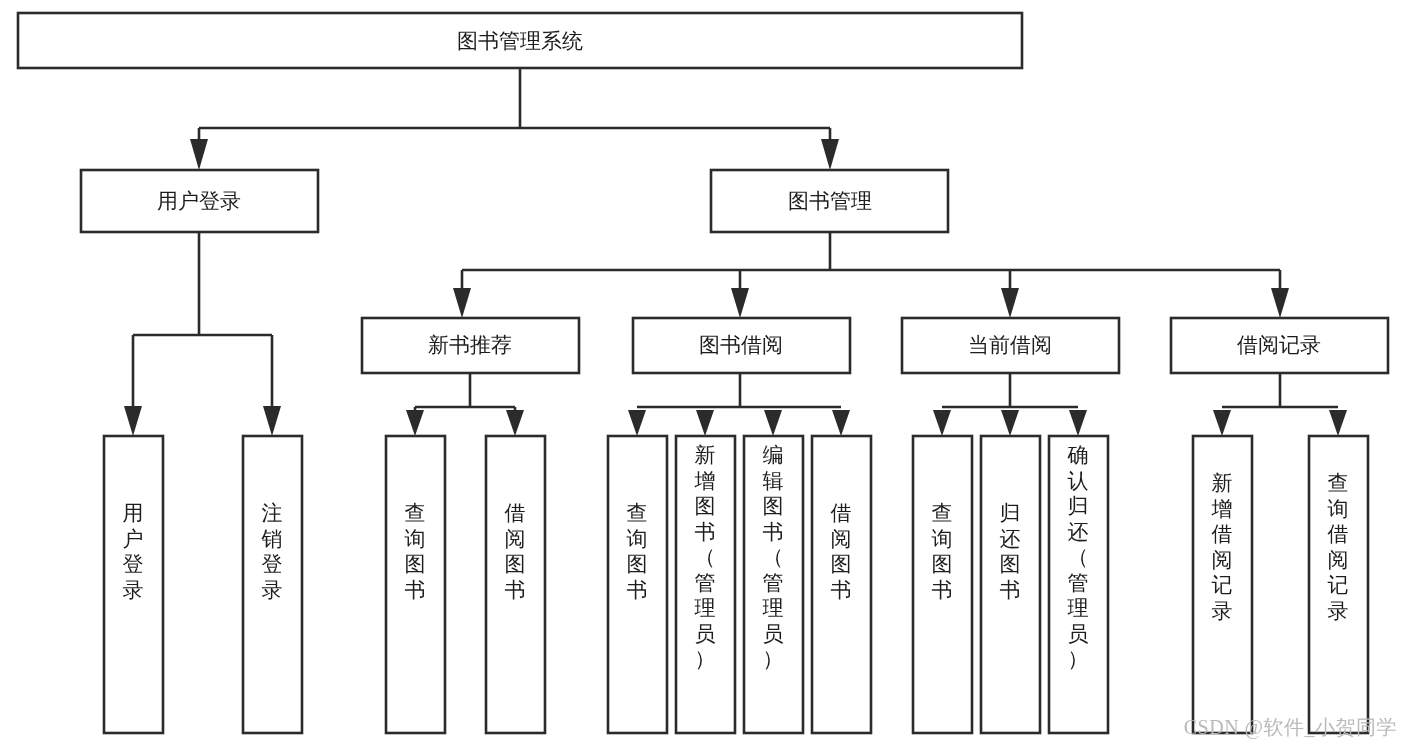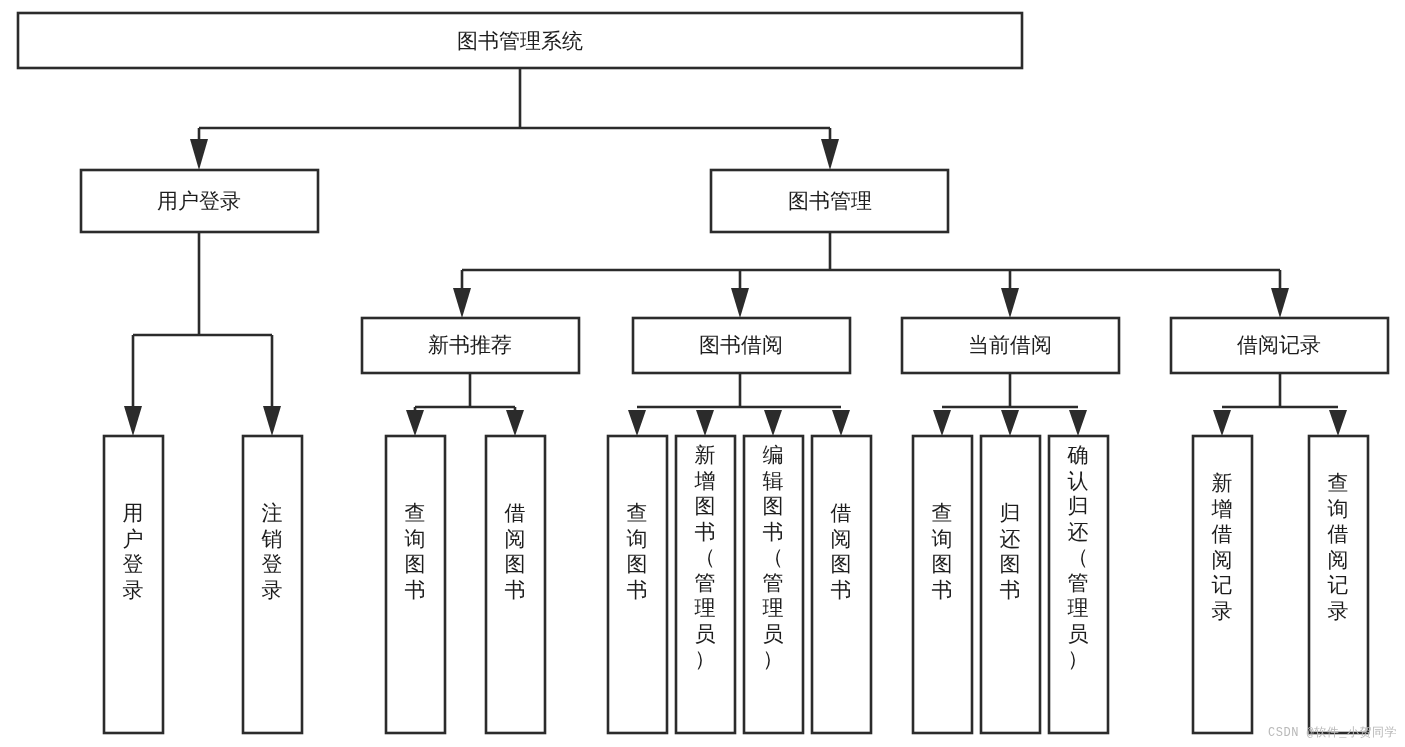--- a/index.html
+++ b/index.html
@@ -51,22 +51,22 @@
   .node-label-v {
     font-family: "Liberation Sans", "DejaVu Sans", sans-serif;
     font-size: 21px;
     fill: #1d1d1d;
     text-anchor: middle;
   }
   .watermark {
     position: absolute;
     right: 8px;
     bottom: 6px;
-    font-family: Liberation Mono, monospace;
-    font-size: 12px;
+    font-family: Liberation Serif, serif;
+    font-size: 20px;
     color: #b9b9b9;
     letter-spacing: 0.5px;
     white-space: nowrap;
     pointer-events: none;
   }
 </style>
 </head>
 <body>
 
 <div id="diagram-root">

